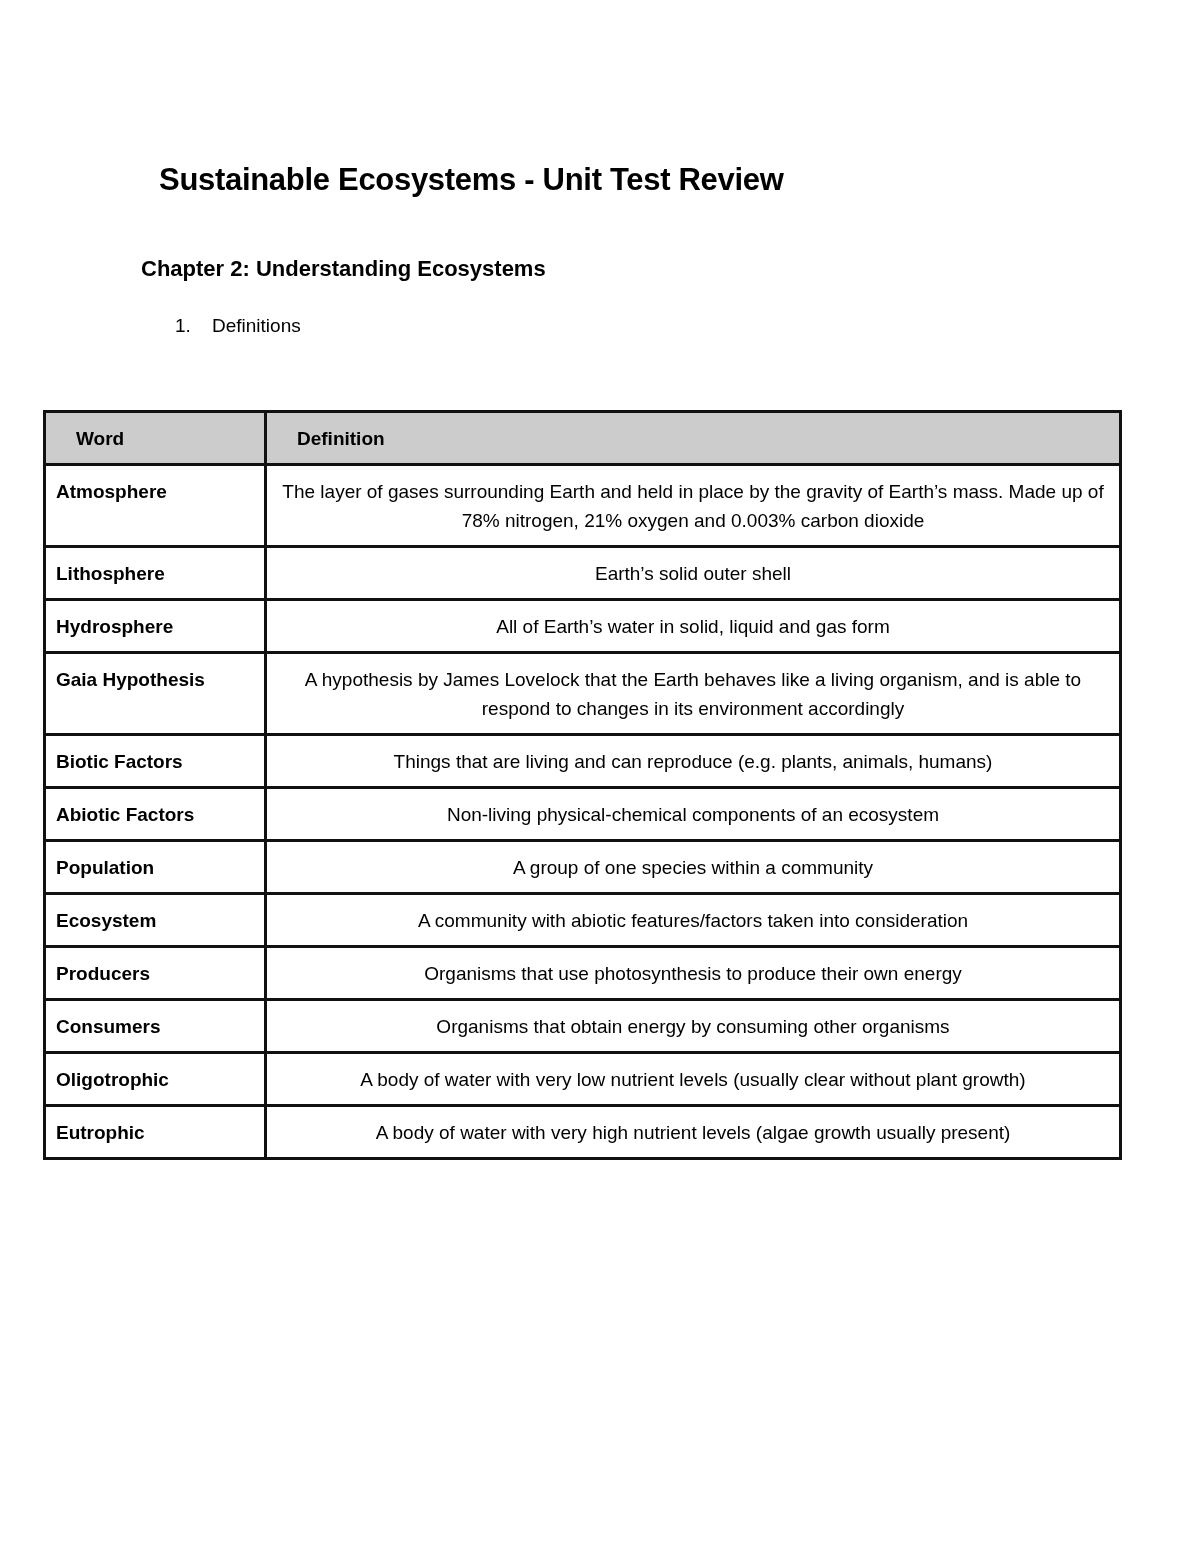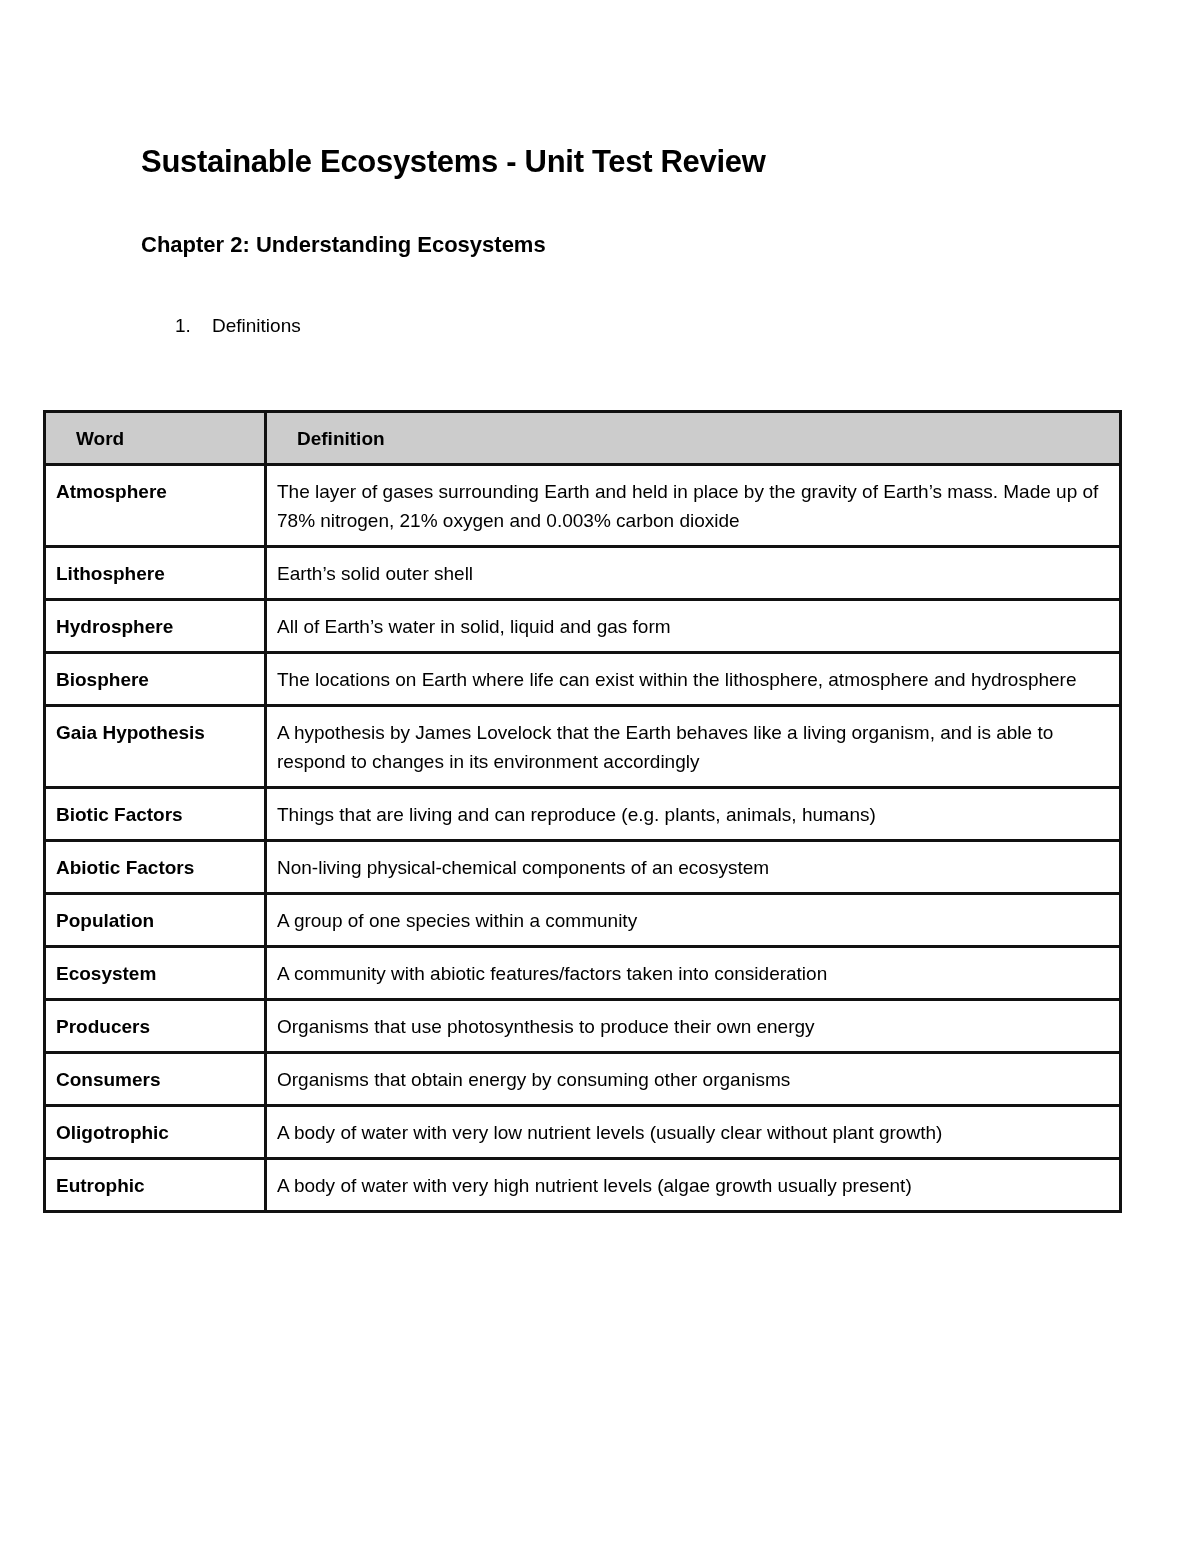--- a/index.html
+++ b/index.html
@@ -12,31 +12,31 @@
       height: 1553px;
       position: relative;
       overflow: hidden;
       font-family: "Liberation Sans", "DejaVu Sans", sans-serif;
       color: #000000;
     }
     .page-title {
       position: absolute;
       left: 141px;
       top: 140px;
-      margin: 0;
+      margin: 18px;
       font-size: 31px;
       font-weight: bold;
       letter-spacing: -0.3px;
       line-height: 44px;
       white-space: nowrap;
     }
     .chapter-heading {
       position: absolute;
       left: 141px;
-      top: 228px;
+      top: 252px;
       margin: 0;
       font-size: 22px;
       font-weight: bold;
       line-height: 34px;
       white-space: nowrap;
     }
     .list {
       position: absolute;
       left: 175px;
       top: 311px;
@@ -76,20 +76,21 @@
       background: #cccccc;
       font-weight: bold;
       height: 29px;
       padding-left: 30px;
     }
     .definitions-table td.word-cell {
       font-weight: bold;
     }
     .definitions-table td.def-cell {
       font-weight: normal;
+      text-align: center;
     }
   </style>
 </head>
 <body>
 
 <h1 class="page-title">Sustainable Ecosystems - Unit Test Review</h1>
 
 <h2 class="chapter-heading">Chapter 2: Understanding Ecosystems</h2>
 
 <ol class="list">
@@ -117,24 +118,20 @@
     </tr>
     <tr>
       <td class="word-cell">Lithosphere</td>
       <td class="def-cell">Earth’s solid outer shell</td>
     </tr>
     <tr>
       <td class="word-cell">Hydrosphere</td>
       <td class="def-cell">All of Earth’s water in solid, liquid and gas form</td>
     </tr>
     <tr>
-      <td class="word-cell">Biosphere</td>
-      <td class="def-cell">The locations on Earth where life can exist within the lithosphere, atmosphere and hydrosphere</td>
-    </tr>
-    <tr>
       <td class="word-cell">Gaia Hypothesis</td>
       <td class="def-cell">A hypothesis by James Lovelock that the Earth behaves like a living organism, and is able to respond to changes in its environment accordingly</td>
     </tr>
     <tr>
       <td class="word-cell">Biotic Factors</td>
       <td class="def-cell">Things that are living and can reproduce (e.g. plants, animals, humans)</td>
     </tr>
     <tr>
       <td class="word-cell">Abiotic Factors</td>
       <td class="def-cell">Non-living physical-chemical components of an ecosystem</td>

